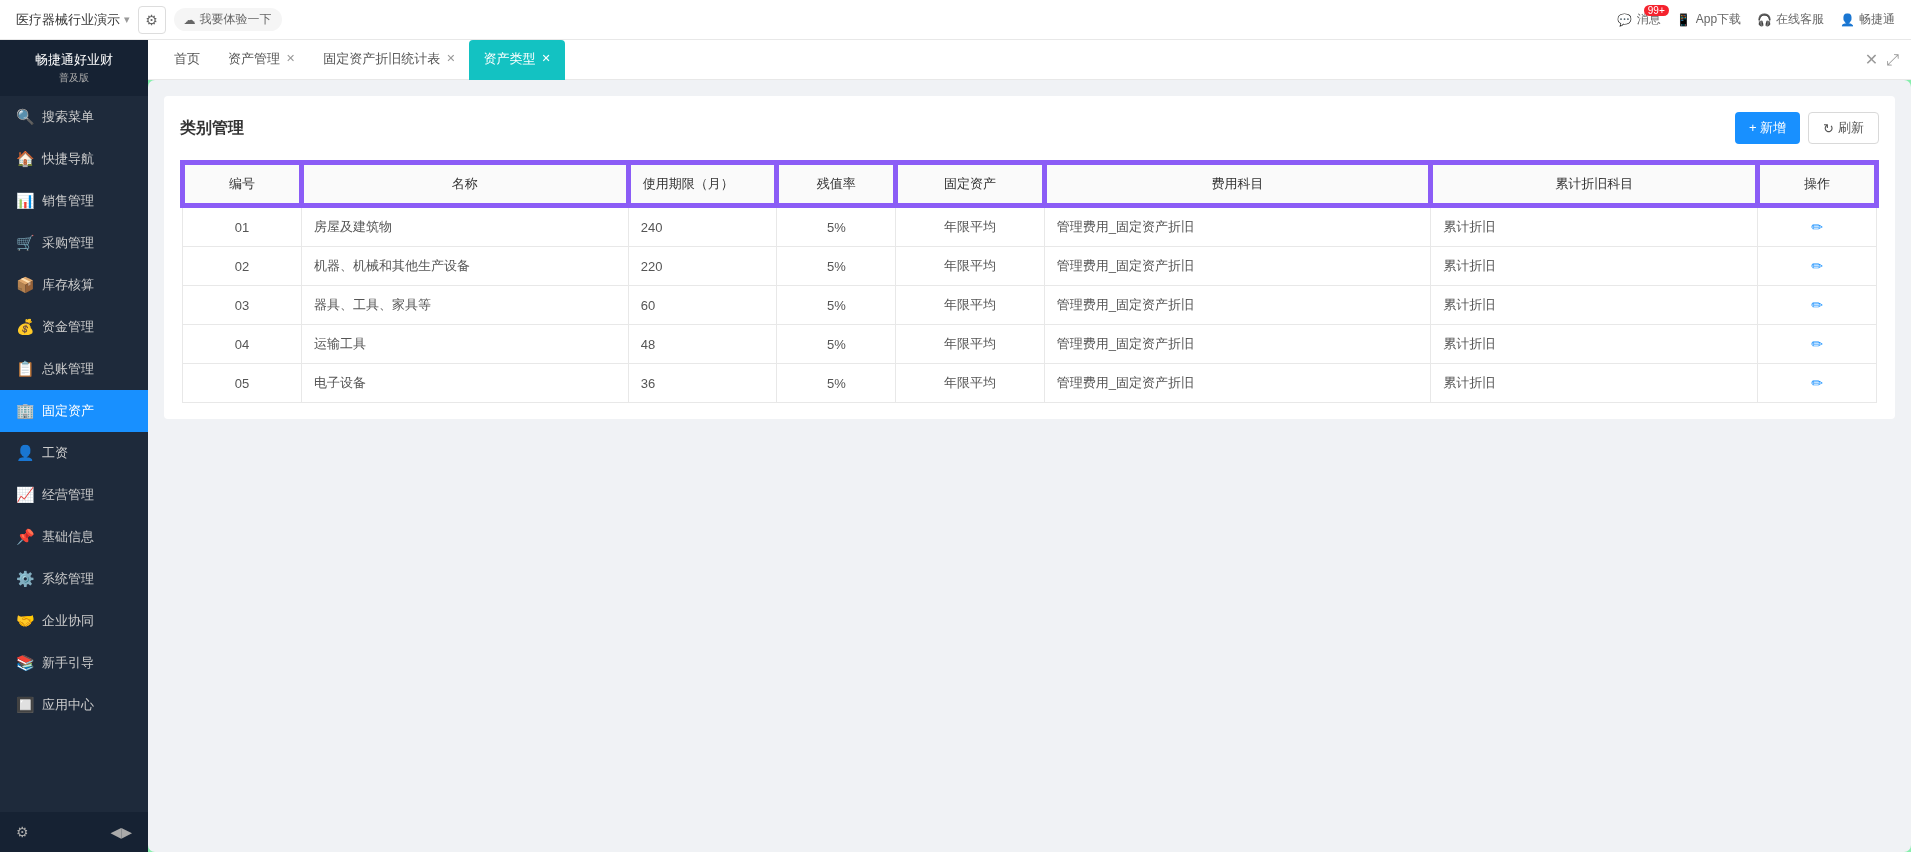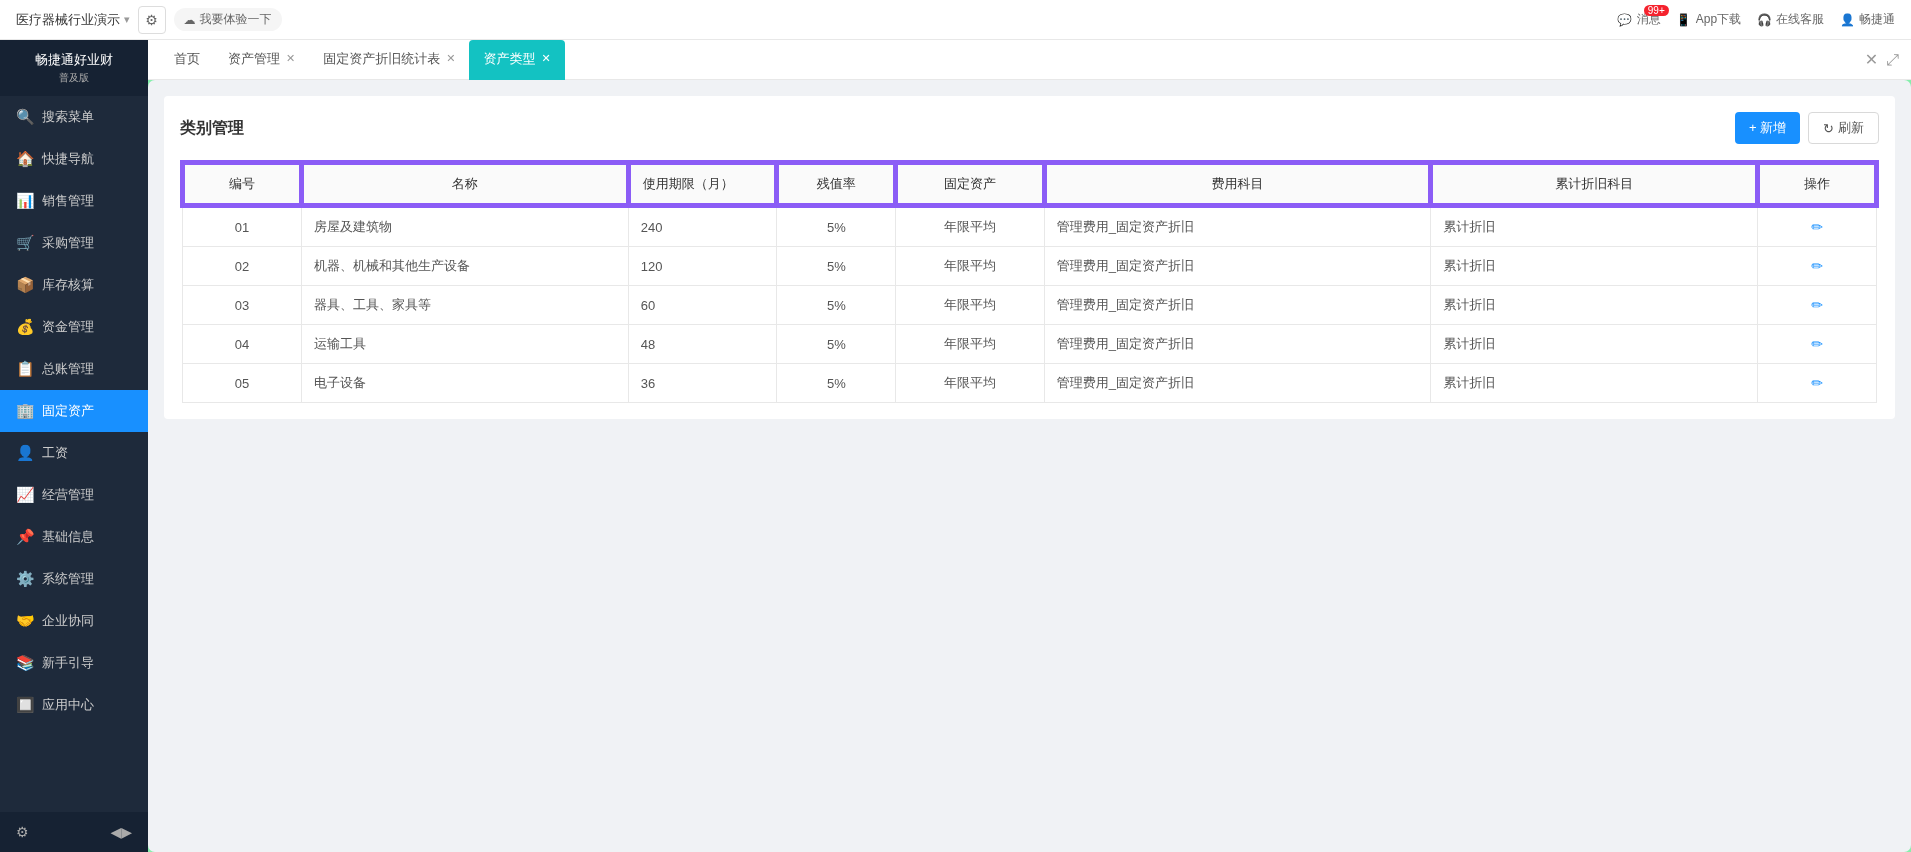--- a/index.html
+++ b/index.html
@@ -314,21 +314,21 @@
       <td class="col-period">240</td>
       <td class="col-residual">5%</td>
       <td class="col-method">年限平均</td>
       <td class="col-expense link-text">管理费用_固定资产折旧</td>
       <td class="col-accum link-text">累计折旧</td>
       <td class="col-op"><span class="edit-icon">✏</span></td>
     </tr>
               <tr>
       <td class="col-id">02</td>
       <td class="col-name">机器、机械和其他生产设备</td>
-      <td class="col-period">120</td>
+      <td class="col-period">220</td>
       <td class="col-residual">5%</td>
       <td class="col-method">年限平均</td>
       <td class="col-expense link-text">管理费用_固定资产折旧</td>
       <td class="col-accum link-text">累计折旧</td>
       <td class="col-op"><span class="edit-icon">✏</span></td>
     </tr>
               <tr>
       <td class="col-id">03</td>
       <td class="col-name">器具、工具、家具等</td>
       <td class="col-period">60</td>

